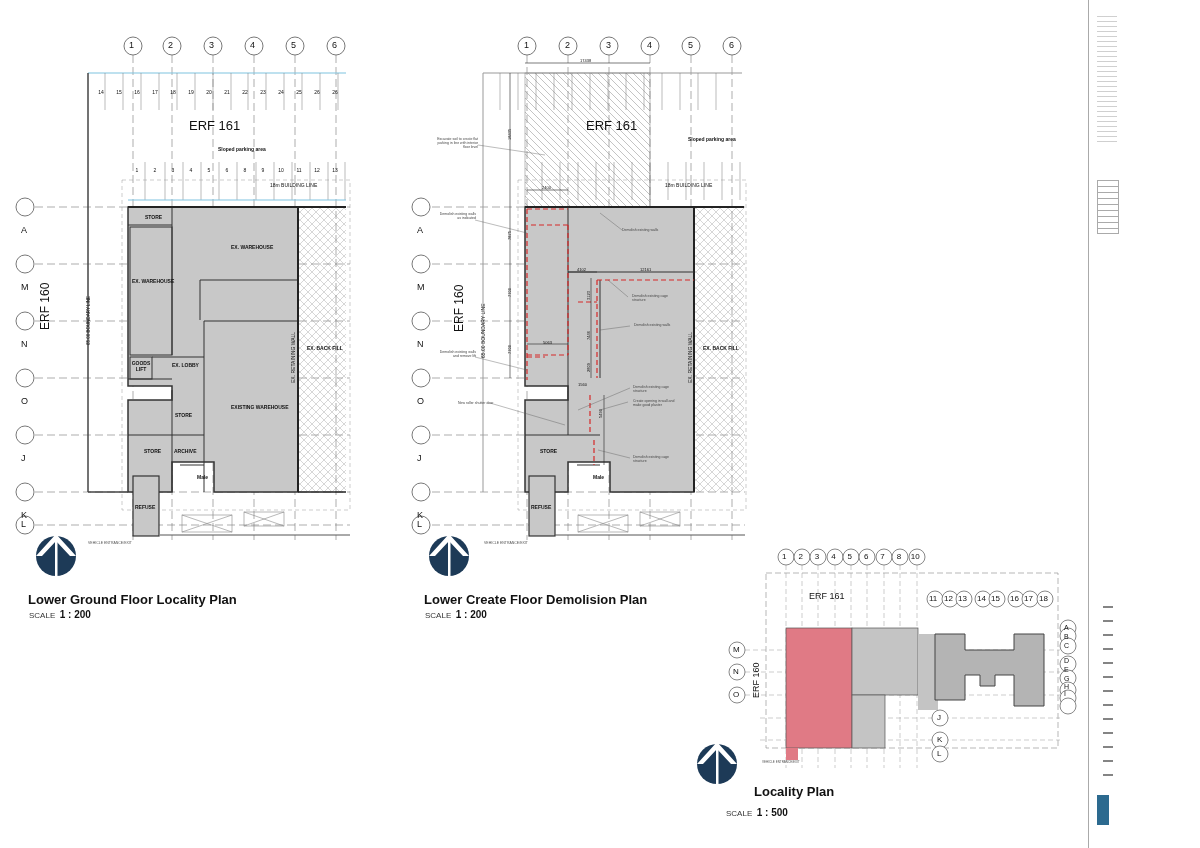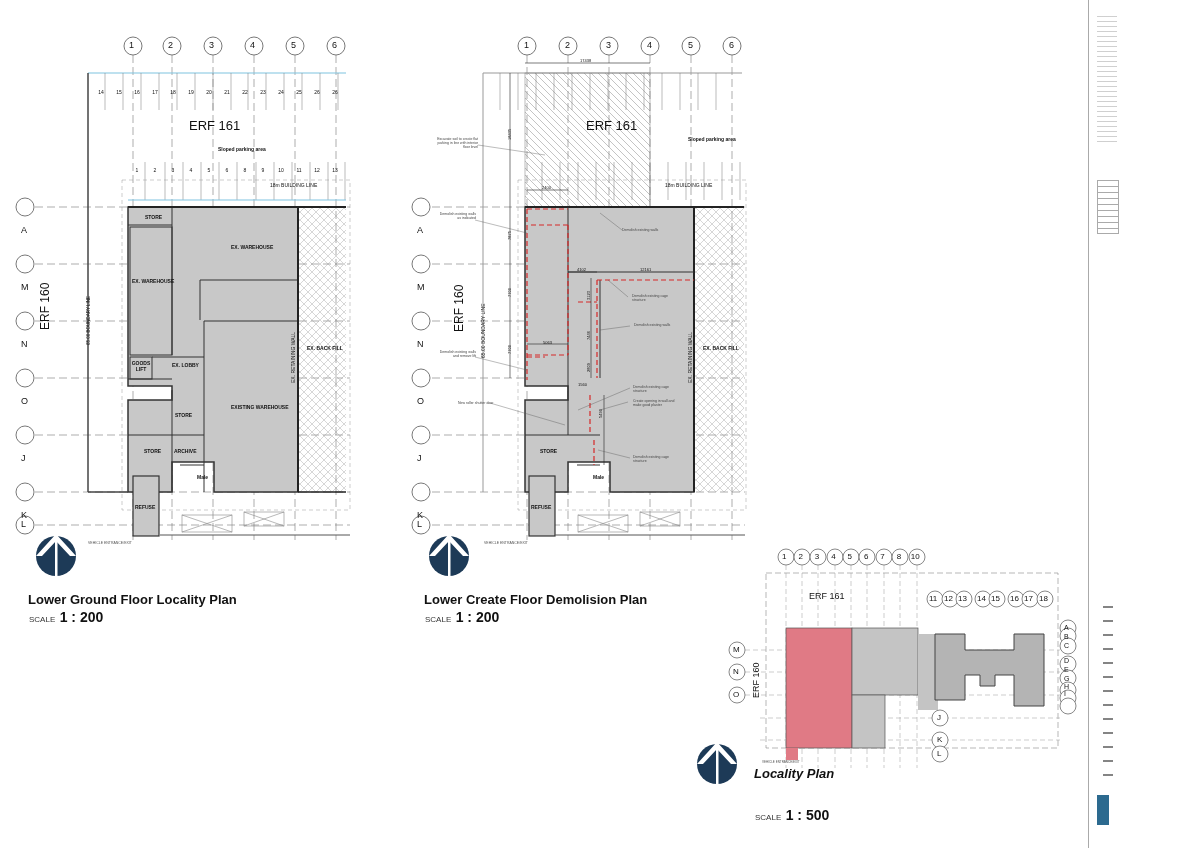--- a/index.html
+++ b/index.html
@@ -1,20 +1,20 @@
 <!DOCTYPE html>
 <html><head>
 <meta charset="utf-8">
 <style>
   html,body{margin:0;padding:0;background:#fff;}
   body{width:1200px;height:848px;position:relative;overflow:hidden;font-family:"Liberation Sans",sans-serif;color:#111;}
   .abs{position:absolute;}
   .title{font-weight:bold;font-size:13px;color:#111;}
   .scale{font-size:8px;color:#333;}
-  .scale b{font-size:14px;color:#111;}
+  .scale b{font-size:10px;color:#111;}
   .tb{position:absolute;left:1088px;top:0;width:112px;height:848px;border-left:1px solid #aaa;}
 </style>
 </head>
 <body>
 
 <svg class="abs" style="left:0;top:0" width="1200" height="848">
   <defs>
     <pattern id="xhatch" width="8" height="8" patternUnits="userSpaceOnUse">
       <path d="M0,0 L8,8 M8,0 L0,8" stroke="#999" stroke-width="0.4"></path>
     </pattern>
@@ -487,21 +487,21 @@
   <div style="line-height:7px">H</div>
   <div style="line-height:7px">I</div>
 </div>
 <div class="abs" style="left:937px;top:713px;font-size:8px;">J</div>
 <div class="abs" style="left:937px;top:735px;font-size:8px;">K</div>
 <div class="abs" style="left:937px;top:749px;font-size:8px;">L</div>
 <div class="abs" style="left:809px;top:591px;font-size:9px;">ERF 161</div>
 <div class="abs" style="left:751px;top:698px;font-size:9px;transform:rotate(-90deg);transform-origin:left top;white-space:nowrap;">ERF 160</div>
 <div class="abs" style="left:762px;top:760px;font-size:3px;color:#555;">VEHICLE ENTRANCE/EXIT</div>
 
-<div class="abs title" style="left:754px;top:766px;font-style:italic;">Locality Plan</div>
-<div class="abs scale" style="left:755px;top:807px;"><span>SCALE</span>&nbsp; <b>1 : 500</b></div>
+<div class="abs title" style="left:754px;top:784px;">Locality Plan</div>
+<div class="abs scale" style="left:726px;top:807px;"><span>SCALE</span>&nbsp; <b>1 : 500</b></div>
 
 <div class="tb">
   <div class="abs" style="left:8px;top:14px;width:20px;height:132px;background:repeating-linear-gradient(#fff 0 2px,#bbb 2px 3px,#fff 3px 5px);opacity:0.7"></div>
   <div class="abs" style="left:8px;top:180px;width:20px;height:52px;border:1px solid #aaa;background:repeating-linear-gradient(#fff 0 5px,#aaa 5px 6px);"></div>
   <div class="abs" style="left:14px;top:598px;width:10px;height:180px;background:repeating-linear-gradient(#fff 0 8px,#333 8px 10px,#fff 10px 14px);opacity:0.6"></div>
   <div class="abs" style="left:8px;top:795px;width:12px;height:30px;background:#2c6a8f;"></div>
 </div>
 
 </body></html>

